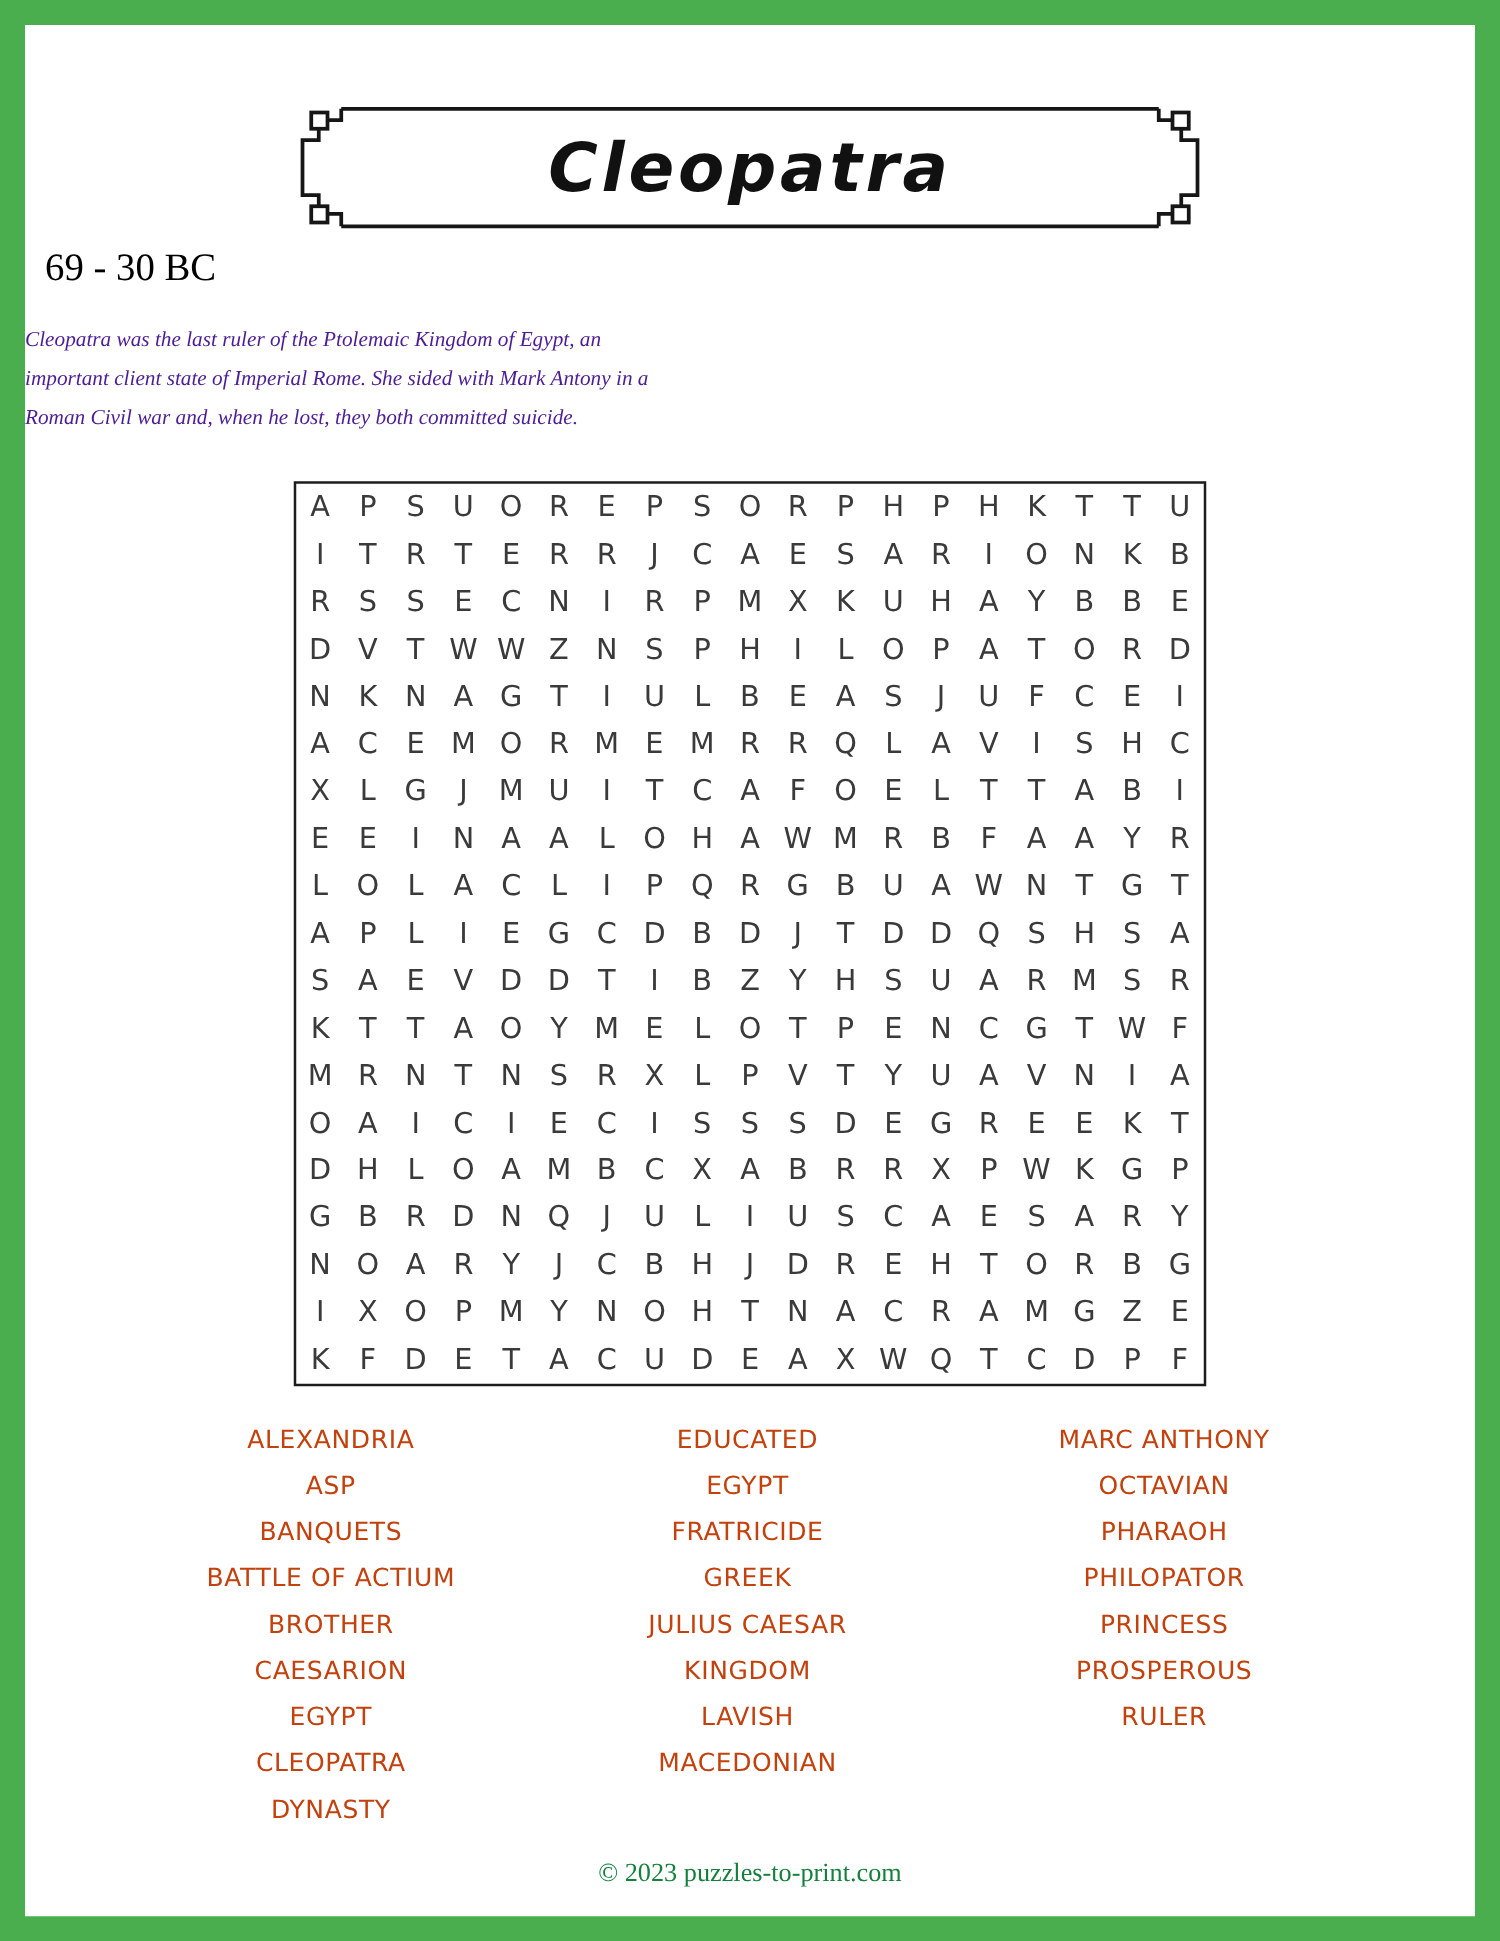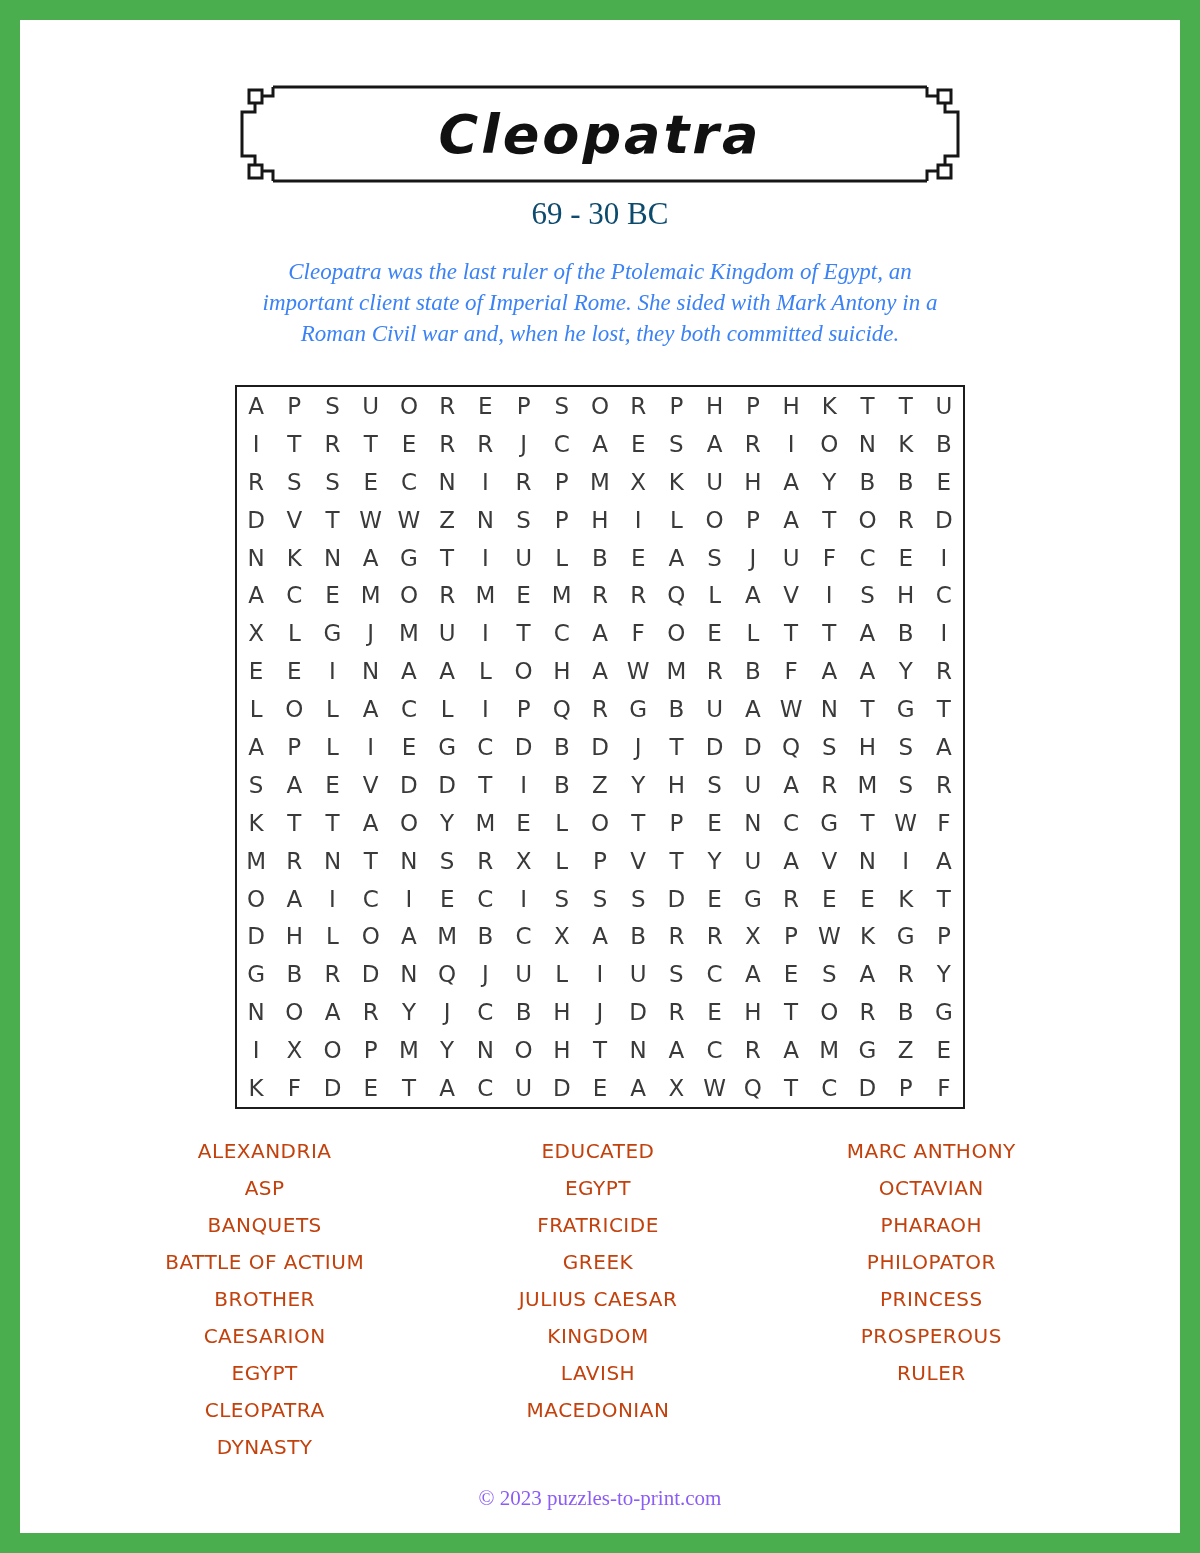--- a/index.html
+++ b/index.html
@@ -17,31 +17,30 @@
   .title-box{position:absolute;left:217px;top:62px;width:726px;height:104px;}
   .title-box svg{position:absolute;left:0;top:0;width:100%;height:100%;}
   .title-box .title-text{
     position:absolute;left:0;top:0;width:100%;height:100%;
     display:flex;align-items:center;justify-content:center;
     font-family:"DejaVu Sans",sans-serif;
     font-style:italic;font-weight:bold;
     font-size:54px;letter-spacing:3px;color:#111;
   }
   .dates{
-    position:absolute;left:0;top:176px;width:100%;
-    text-align:center;
+    position:absolute;left:16px;top:176px;width:100%;
+    text-align:left;
     font-family:"Liberation Serif","DejaVu Serif",serif;
-    font-size:31px;color:#0c4a6e;
+    font-size:31px;color:#000000;
   }
   .description{
     position:absolute;left:0;top:236px;width:100%;
-    text-align:center;
     font-family:"Liberation Serif","DejaVu Serif",serif;
     font-style:italic;
-    font-size:23px;line-height:31px;color:#3b82f6;
+    font-size:17px;line-height:31px;color:#4c1d95;
   }
   .grid{
     position:absolute;left:215px;top:365px;
     width:730px;height:724px;
     box-sizing:border-box;
     border:2px solid #1c1c1c;
     display:grid;
     grid-template-columns:repeat(19,1fr);
     grid-template-rows:repeat(19,1fr);
   }
@@ -57,21 +56,21 @@
   .words .word{
     line-height:37px;text-align:center;
     font-size:20px;letter-spacing:0.5px;color:#c2410c;
     font-family:"DejaVu Sans",sans-serif;
     white-space:nowrap;
   }
   .footer{
     position:absolute;left:0;top:1466px;width:100%;
     text-align:center;
     font-family:"Liberation Serif","DejaVu Serif",serif;
-    font-size:21px;color:#8b5cf6;
+    font-size:21px;color:#15803d;
   }
 </style>
 </head>
 <body>
 
 <div class="page" style="border-color: rgb(75, 174, 78);">
 
   <div class="title-box">
     <svg viewBox="0 0 726 104" stroke="#161616" stroke-width="3" fill="none">
       <path d="M 36 5 H 690"></path>

